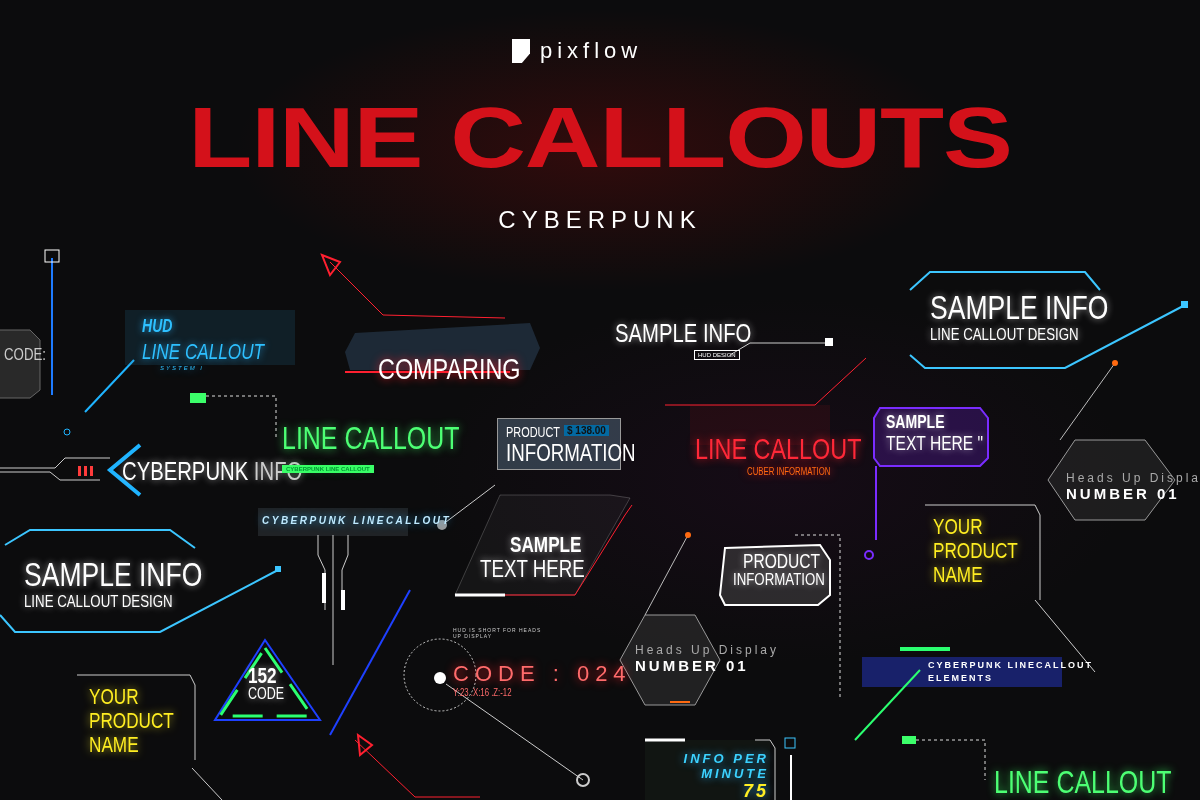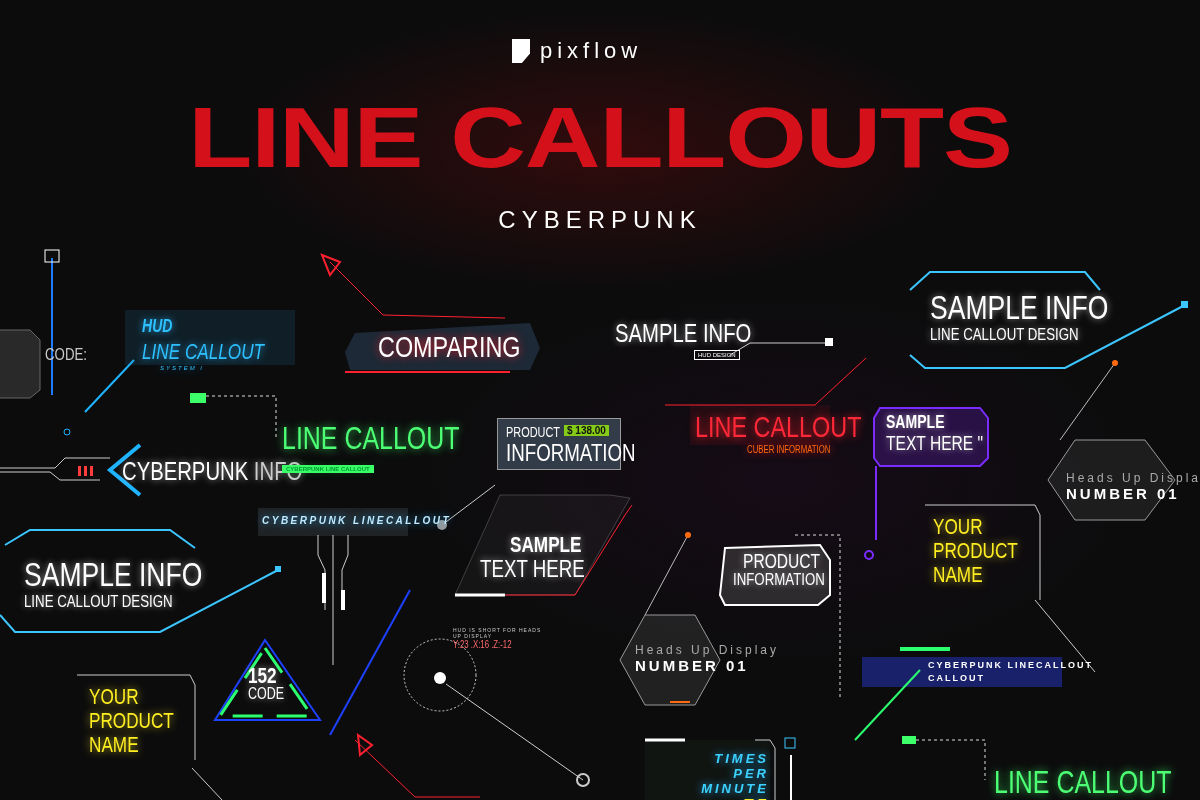--- a/index.html
+++ b/index.html
@@ -13,21 +13,21 @@
   
   .logo{left:512px;top:38px;display:flex;align-items:center;gap:10px;}
   .logo-mark{width:18px;height:24px;background:#fff;clip-path:polygon(0 0,100% 0,100% 60%,55% 100%,0 100%);}
   .logo-text{font-size:22px;letter-spacing:5px;font-weight:300;}
   .title{left:0;width:1200px;top:88px;text-align:center;font-size:86px;font-weight:900;color:#d4111a;
          letter-spacing:-1px;transform:scaleX(1.22);font-family:"Liberation Sans",sans-serif;}
   .subtitle{left:0;width:1200px;top:206px;text-align:center;font-size:24px;letter-spacing:6px;font-weight:400;}
   
   .glow-w{text-shadow:0 0 8px rgba(255,255,255,.6);}
   .glow-b{text-shadow:0 0 8px rgba(40,180,255,.8);font-style:italic;}
-  .glow-r{text-shadow:0 0 10px rgba(255,30,40,.9);}
+  .glow-r{text-shadow:0 0 10px rgba(255,30,40,.9);margin-top:22px;}
   .glow-g{text-shadow:0 0 10px rgba(60,255,100,.8);}
   .glow-y{text-shadow:0 0 10px rgba(255,240,40,.7);}
   .narrow{display:inline-block;transform:scaleX(.78);transform-origin:left center;white-space:nowrap;}
   .box{position:absolute;}
   svg{position:absolute;left:0;top:0;overflow:visible;}
 </style>
 </head>
 <body>
 
 <div class="bg"></div>
@@ -134,21 +134,21 @@
   <rect x="785" y="738" width="10" height="10" fill="none" stroke="#3cc6ff"></rect>
 </svg>
 
 <div class="abs logo">
   <div class="logo-mark"></div>
   <span class="logo-text">pixflow</span>
 </div>
 <div class="abs title">LINE CALLOUTS</div>
 <div class="abs subtitle">CYBERPUNK</div>
 
-<div class="box" style="left:4px;top:345px;font-size:17px;color:#ccc;margin-left:41px;">
+<div class="box" style="left:4px;top:345px;font-size:17px;color:#ccc;">
   <span class="narrow">CODE:</span>
 </div>
 
 <div class="box glow-b" style="left:142px;top:316px;">
   <div style="font-size:18px;font-weight:bold;color:#2ec0ff;"><span class="narrow">HUD</span></div>
   <div style="font-size:22px;color:#2ec0ff;margin-top:2px;"><span class="narrow">LINE CALLOUT</span></div>
   <div style="font-size:6px;letter-spacing:2px;color:#2ec0ff;margin-left:18px;">SYSTEM I</div>
 </div>
 
 <div class="box glow-r" style="left:378px;top:330px;font-size:30px;color:#fff;">
@@ -169,21 +169,21 @@
   <span class="narrow"><span>CYBERPUNK</span> <span style="font-weight:300;color:#ccc;">INFO</span></span>
 </div>
 
 <div class="box glow-g" style="left:282px;top:420px;">
   <div style="font-size:32px;color:#4dff74;"><span class="narrow">LINE CALLOUT</span></div>
   <div style="display:inline-block;font-size:6px;background:#3cff6a;color:#093;padding:1px 4px;font-weight:bold;">CYBERPUNK LINE CALLOUT</div>
 </div>
 
 <div class="box" style="left:497px;top:418px;width:122px;height:50px;background:rgba(80,100,120,.55);border:1px solid #999;">
   <div style="position:absolute;left:8px;top:5px;font-size:14px;"><span class="narrow">PRODUCT</span></div>
-  <div style="position:absolute;left:66px;top:6px;font-size:10px;background:#84cc16;color:#111;padding:0 3px;font-weight:bold;">$ 138.00</div>
+  <div style="position:absolute;left:66px;top:6px;font-size:10px;background:#0369a1;color:#111;padding:0 3px;font-weight:bold;">$ 138.00</div>
   <div style="position:absolute;left:8px;top:20px;font-size:24px;"><span class="narrow">INFORMATION</span></div>
 </div>
 
 <div class="box glow-r" style="left:695px;top:410px;">
   <div style="font-size:30px;color:#ff2838;"><span class="narrow">LINE CALLOUT</span></div>
   <div style="font-size:10px;color:#ff6a10;margin-left:52px;"><span class="narrow">CUBER INFORMATION</span></div>
 </div>
 
 <div class="box glow-w" style="left:886px;top:412px;">
   <div style="font-size:18px;font-weight:bold;"><span class="narrow">SAMPLE</span></div>
@@ -225,34 +225,35 @@
 </div>
 
 <div class="box glow-w" style="left:248px;top:663px;">
   <div style="font-size:22px;font-weight:bold;"><span class="narrow">152</span></div>
   <div style="font-size:16px;margin-top:-4px;"><span class="narrow">CODE</span></div>
 </div>
 
 <div class="box" style="left:453px;top:627px;">
   <div style="font-size:5px;letter-spacing:1px;color:#ccc;">HUD IS SHORT FOR HEADS</div>
   <div style="font-size:5px;letter-spacing:1px;color:#ccc;">UP DISPLAY</div>
+  <div class="glow-r" style="font-size:22px;letter-spacing:6px;color:#ff6b6b;font-weight:300;white-space:nowrap;">CODE : 024</div>
   <div style="font-size:10px;color:#ff6b6b;white-space:nowrap;"><span class="narrow">Y:23 .X:16 .Z:-12</span></div>
 </div>
 
 <div class="box" style="left:635px;top:643px;">
   <div style="font-size:12px;letter-spacing:3px;color:#aaa;white-space:nowrap;">Heads Up Display</div>
   <div style="font-size:15px;letter-spacing:3px;font-weight:bold;white-space:nowrap;">NUMBER 01</div>
 </div>
 
 <div class="box" style="left:928px;top:660px;font-size:9px;letter-spacing:2px;font-weight:bold;white-space:nowrap;">
   <div>CYBERPUNK LINECALLOUT</div>
-  <div style="margin-top:3px;">CALLOUT</div>
+  <div style="margin-top:3px;">ELEMENTS</div>
 </div>
 
 <div class="box glow-b" style="left:683px;top:751px;text-align:right;width:86px;color:#3cd2ff;font-size:13px;letter-spacing:3px;font-weight:bold;">
-  <div>TIMES PER</div>
+  <div>INFO PER</div>
   <div>MINUTE</div>
   <div style="color:#ffee22;font-size:18px;">75</div>
 </div>
 
 <div class="box glow-g" style="left:994px;top:764px;font-size:32px;color:#4dff74;">
   <span class="narrow">LINE CALLOUT</span>
 </div>
 
 </body></html>

